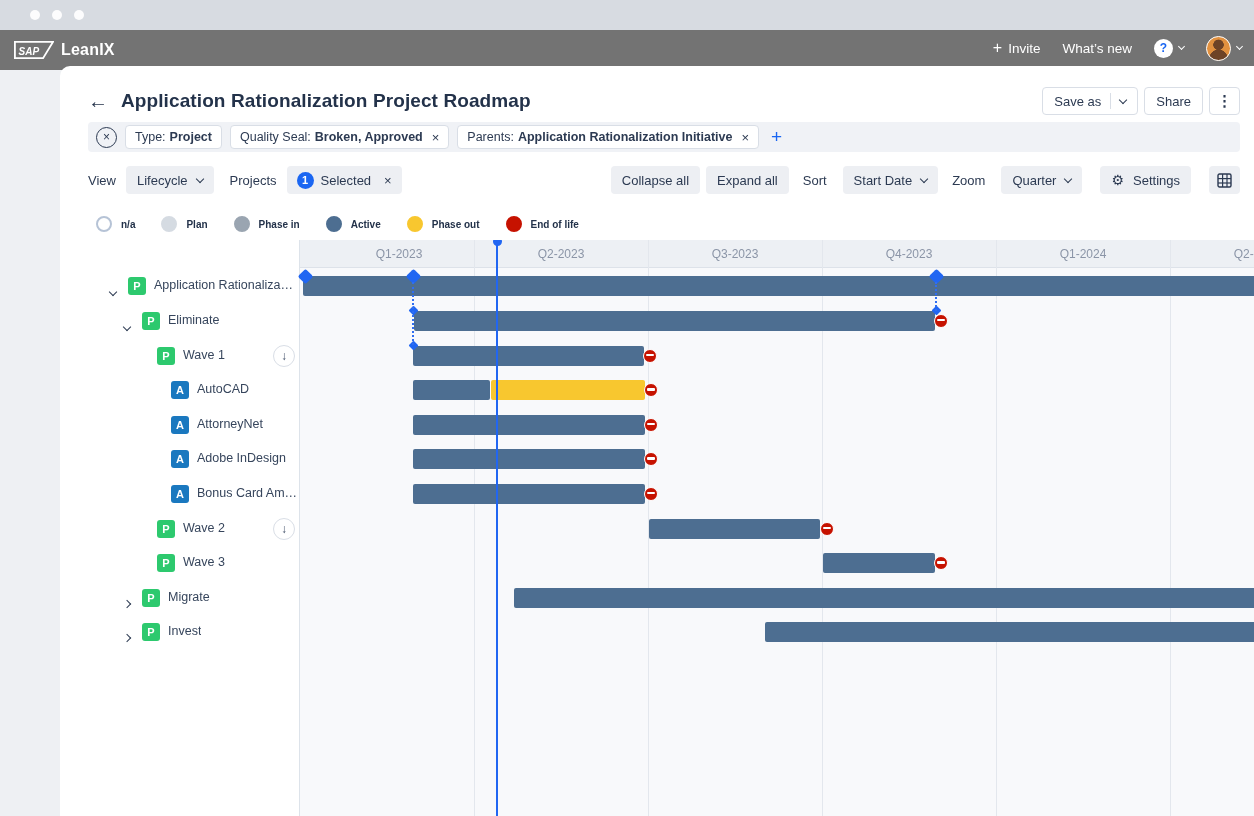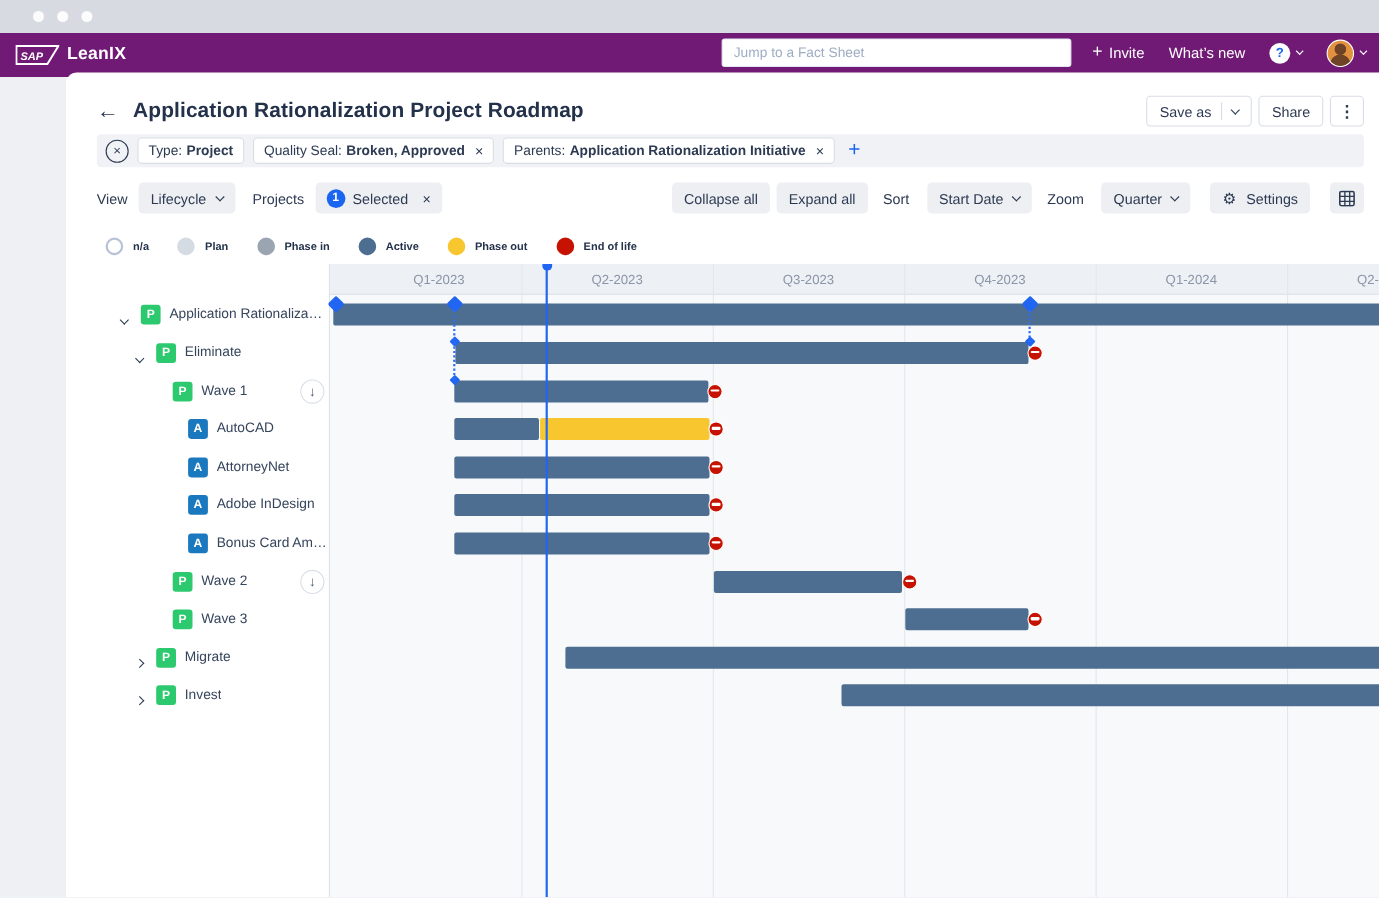--- a/index.html
+++ b/index.html
@@ -2,21 +2,21 @@
 <html><head>
 <meta charset="utf-8">
 <style>
   *{margin:0;padding:0;box-sizing:border-box}
   html,body{background:#eef0f3}
   #app{position:relative;width:1254px;height:816px;background:#eef0f3;font-family:"Liberation Sans",sans-serif;overflow:hidden}
   
   .chrome{position:absolute;top:0;left:0;right:0;height:30px;background:#d7dbe1}
   .dot{position:absolute;top:10px;width:10px;height:10px;border-radius:50%;background:#fff;opacity:.92}
   
-  .navbar{position:absolute;top:30px;left:0;right:0;height:40px;background:#701a75;display:flex;align-items:center;color:#fff}
+  .navbar{position:absolute;top:30px;left:0;right:0;height:40px;background:#737373;display:flex;align-items:center;color:#fff}
   .logo{display:flex;align-items:center;gap:7px;margin-left:14px}
   .logo-name{font-size:16px;font-weight:700;letter-spacing:.2px}
   .nav-items{display:flex;height:36px;margin-left:64px}
   .nav-item{display:flex;align-items:center;padding:0 16px;font-size:13.5px;cursor:pointer}
   .nav-item.active{background:#1955cd}
   .search{position:absolute;left:656px;top:5px;width:318px;height:26px;background:#fff;border:1px solid #e3e8f0;border-radius:3px;font-size:12.5px;color:#333;padding:0 10px;font-family:"Liberation Sans",sans-serif}
   .search::placeholder{color:#9fadc4}
   .nav-right{position:absolute;right:12px;top:0;height:36px;display:flex;align-items:center;gap:22px;font-size:13.5px}
   .invite{display:flex;align-items:center;gap:6px;cursor:pointer}
   .plus-glyph{font-size:16px;font-weight:400}
@@ -91,21 +91,20 @@
   </div>
 
   <div class="navbar">
     <div class="logo">
       <svg width="40" height="20" viewBox="0 0 44 22">
           <polygon points="1,2 43,2 32,20 1,20" fill="none" stroke="#fff" stroke-width="2"></polygon>
           <text x="5" y="16" font-size="11" font-weight="bold" font-style="italic" fill="#fff">SAP</text>
         </svg>
       <span class="logo-name">LeanIX</span>
     </div>
-    <input class="search" type="text" placeholder="Jump to a Fact Sheet" style="">
     <div class="nav-right">
       <div class="invite">
         <span class="plus-glyph">+</span>
         <span>Invite</span>
       </div>
       <div>What’s new</div>
       <div class="help-wrap">
         <span class="help-circle">?</span>
         <span class="wcaret"></span>
       </div>

